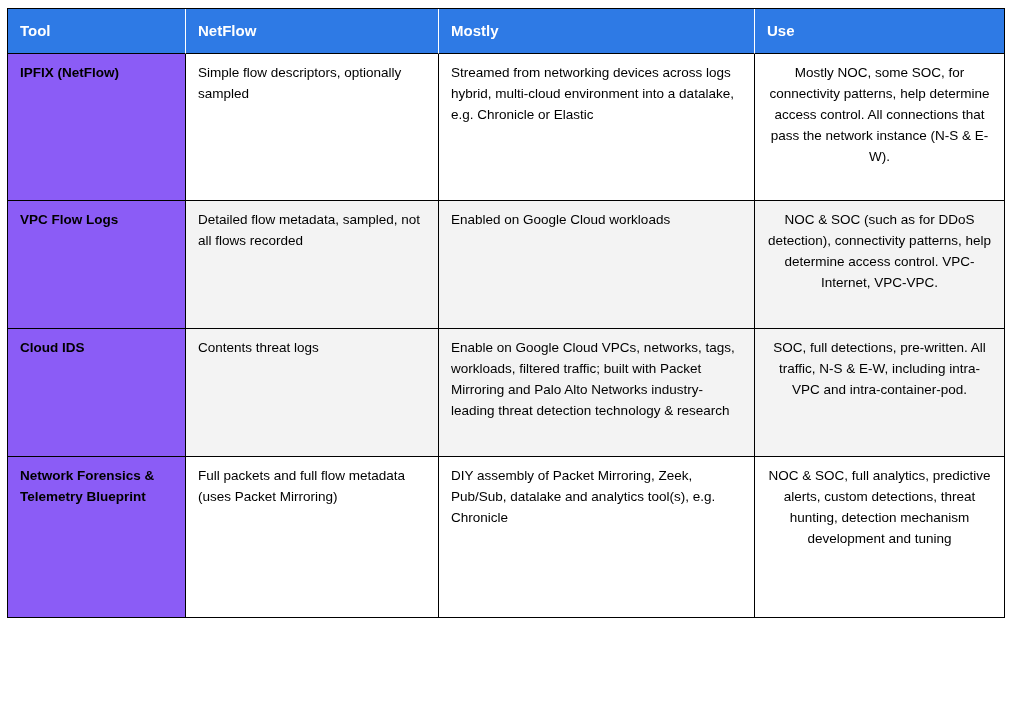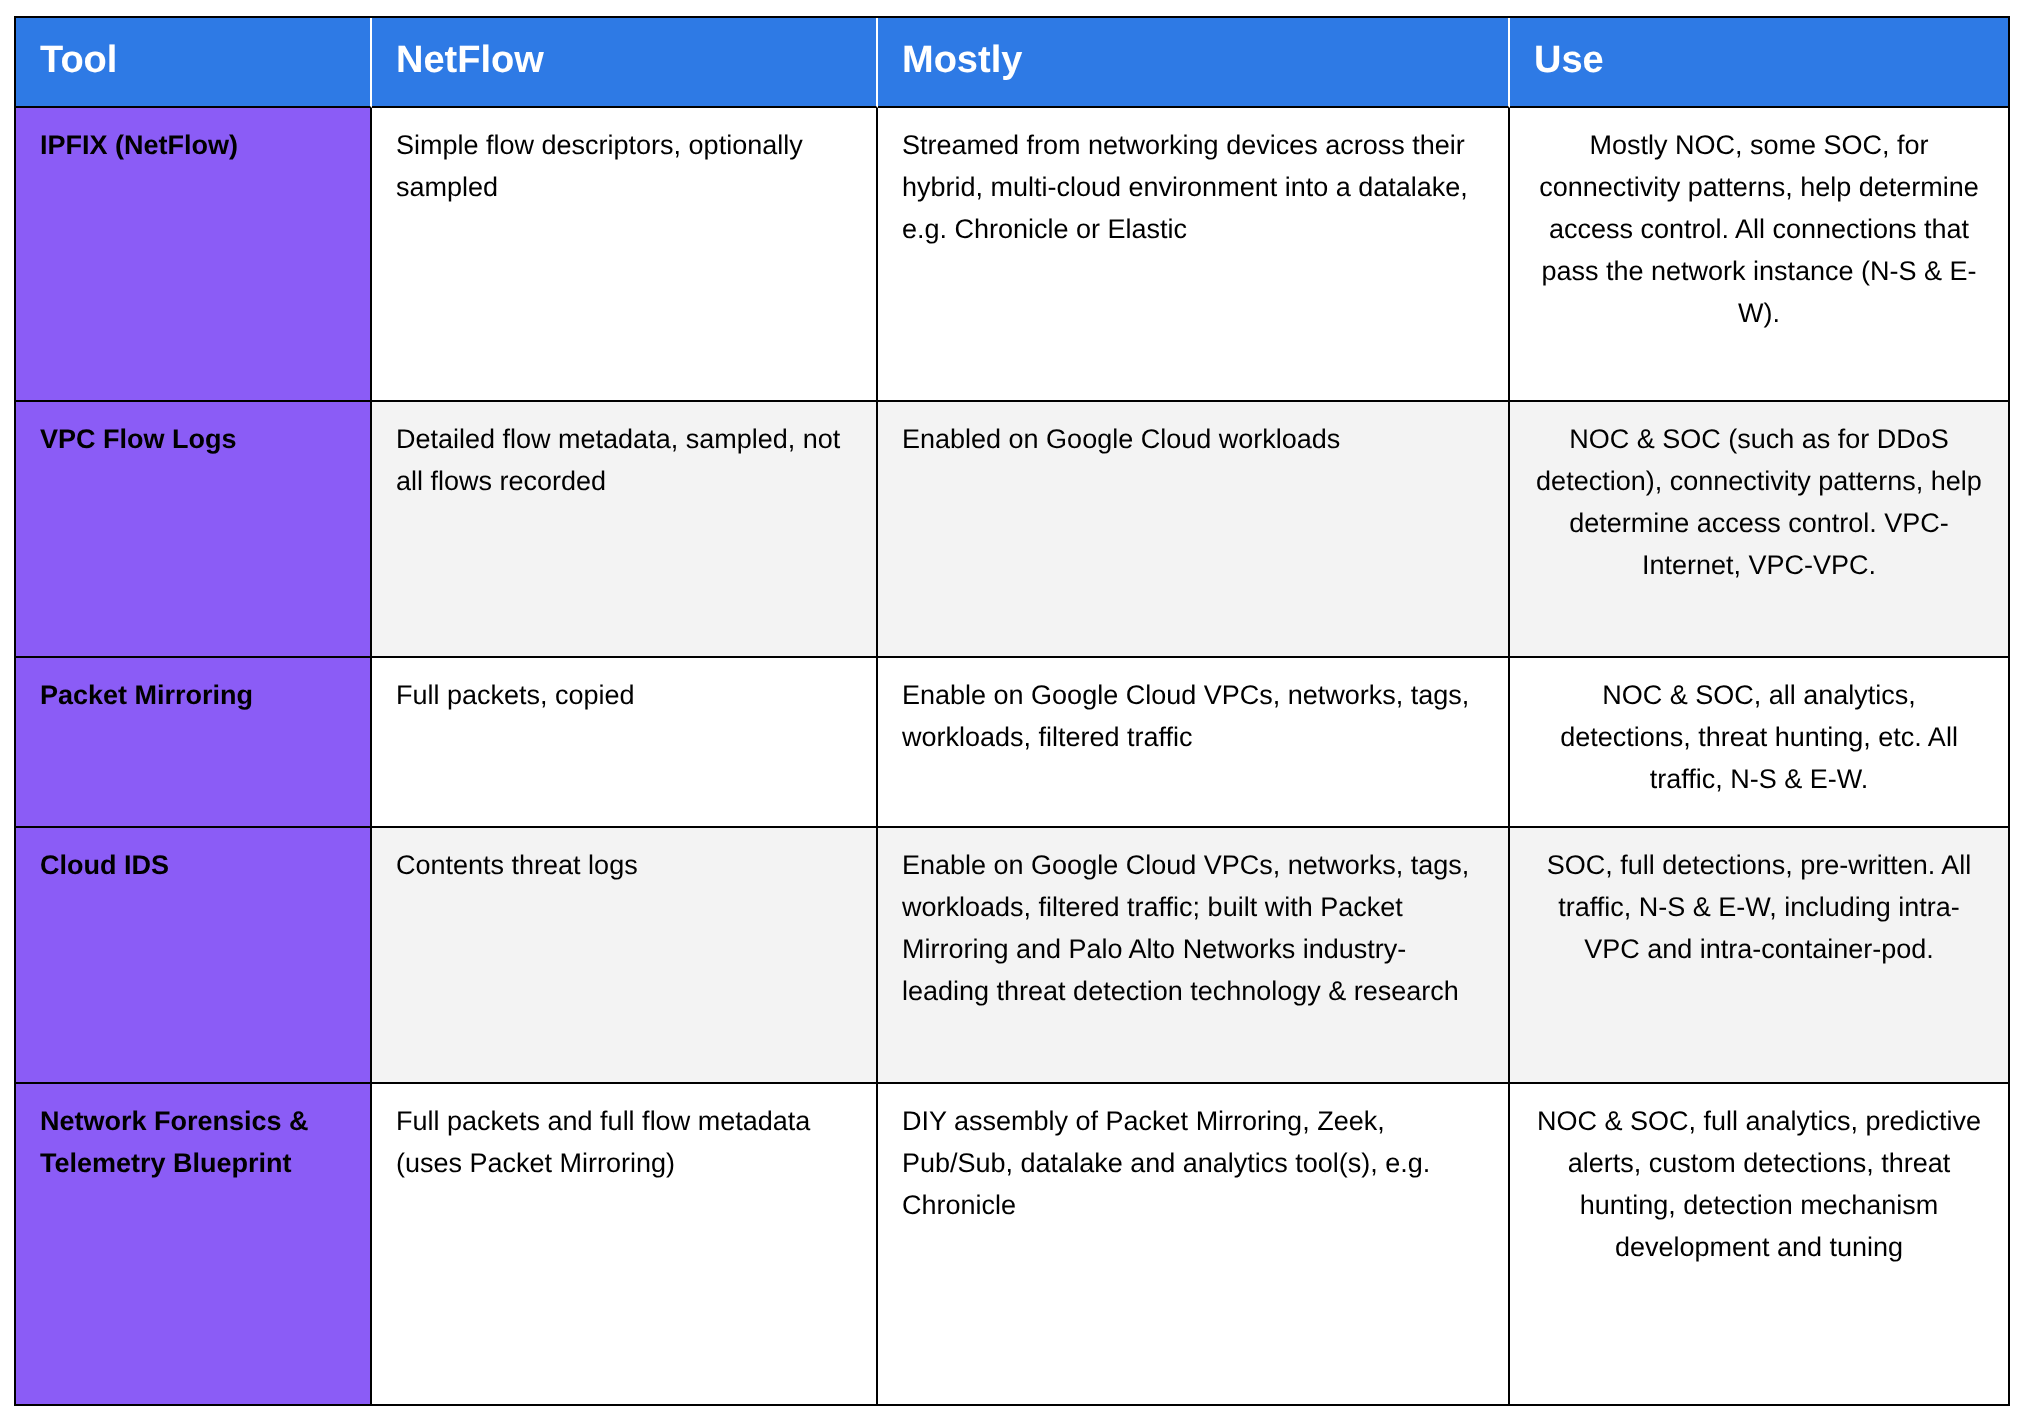--- a/index.html
+++ b/index.html
@@ -32,21 +32,21 @@
     font-size: 13.5px;
     line-height: 1.55;
     border-right: 1px solid #000000;
     border-bottom: 1px solid #000000;
     overflow: hidden;
     word-wrap: break-word;
   }
   table.data-table th {
     background: #2e7ae5;
     color: #ffffff;
-    font-size: 19px;
+    font-size: 15px;
     font-weight: bold;
     vertical-align: middle;
     padding-top: 6px;
     padding-bottom: 6px;
     border-right: 1px solid #ffffff;
     border-bottom: 1px solid #000000;
   }
   table.data-table th:last-child {
     border-right: none;
   }
@@ -86,34 +86,28 @@
         <th>Tool</th>
         <th>NetFlow</th>
         <th>Mostly</th>
         <th>Use</th>
       </tr>
     </thead>
     <tbody>
       <tr class="plain" style="height:147px">
         <td class="tool-cell">IPFIX (NetFlow)</td>
         <td class="body-cell">Simple flow descriptors, optionally sampled</td>
-        <td class="body-cell">Streamed from networking devices across their hybrid, multi-cloud environment into a datalake, e.g. Chronicle or Elastic</td>
+        <td class="body-cell">Streamed from networking devices across logs hybrid, multi-cloud environment into a datalake, e.g. Chronicle or Elastic</td>
         <td class="body-cell">Mostly NOC, some SOC, for connectivity patterns, help determine access control. All connections that pass the network instance (N-S &amp; E-W).</td>
       </tr>
       <tr class="alt" style="height:128px">
         <td class="tool-cell">VPC Flow Logs</td>
         <td class="body-cell">Detailed flow metadata, sampled, not all flows recorded</td>
         <td class="body-cell">Enabled on Google Cloud workloads</td>
         <td class="body-cell">NOC &amp; SOC  (such as for DDoS detection), connectivity patterns, help determine access control. VPC-Internet, VPC-VPC.</td>
-      </tr>
-      <tr class="plain" style="height:85px">
-        <td class="tool-cell">Packet Mirroring</td>
-        <td class="body-cell">Full packets, copied</td>
-        <td class="body-cell">Enable on Google Cloud VPCs, networks, tags, workloads, filtered traffic</td>
-        <td class="body-cell">NOC &amp; SOC, all analytics, detections, threat hunting, etc. All traffic, N-S &amp; E-W.</td>
       </tr>
       <tr class="alt" style="height:128px">
         <td class="tool-cell">Cloud IDS</td>
         <td class="body-cell">Contents threat logs</td>
         <td class="body-cell">Enable on Google Cloud VPCs, networks, tags, workloads, filtered traffic; built with Packet Mirroring and Palo Alto Networks industry-leading threat detection technology &amp; research</td>
         <td class="body-cell">SOC, full detections, pre-written. All traffic, N-S &amp; E-W, including intra-VPC and intra-container-pod.</td>
       </tr>
       <tr class="plain" style="height:160px">
         <td class="tool-cell">Network Forensics &amp; Telemetry Blueprint</td>
         <td class="body-cell">Full packets and full flow metadata (uses Packet Mirroring)</td>

